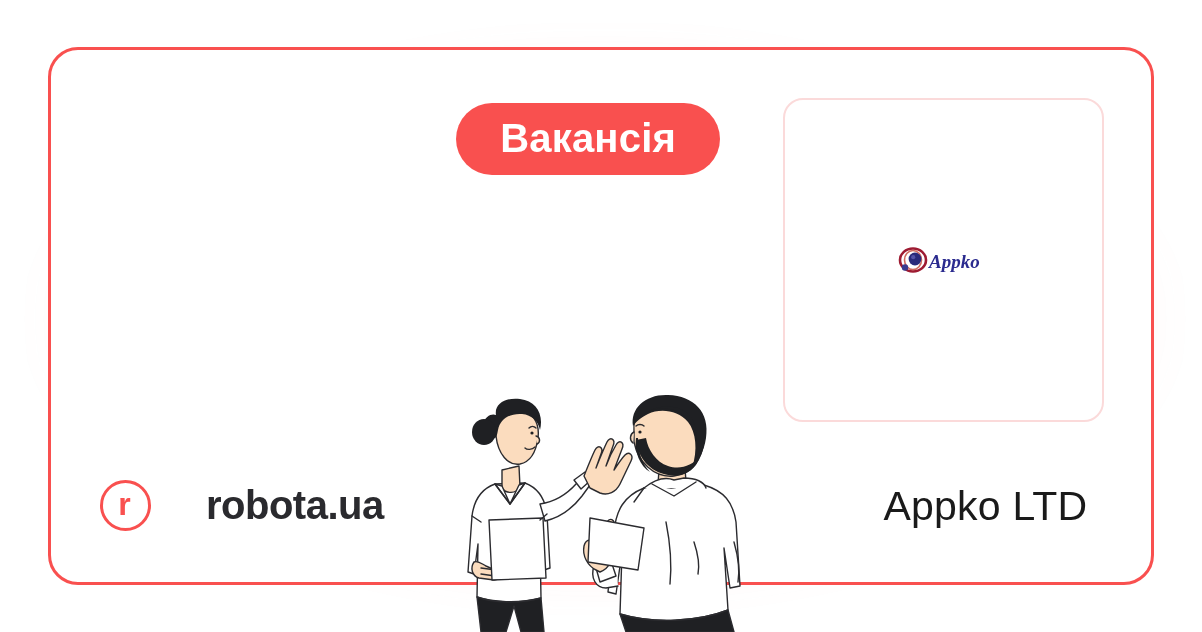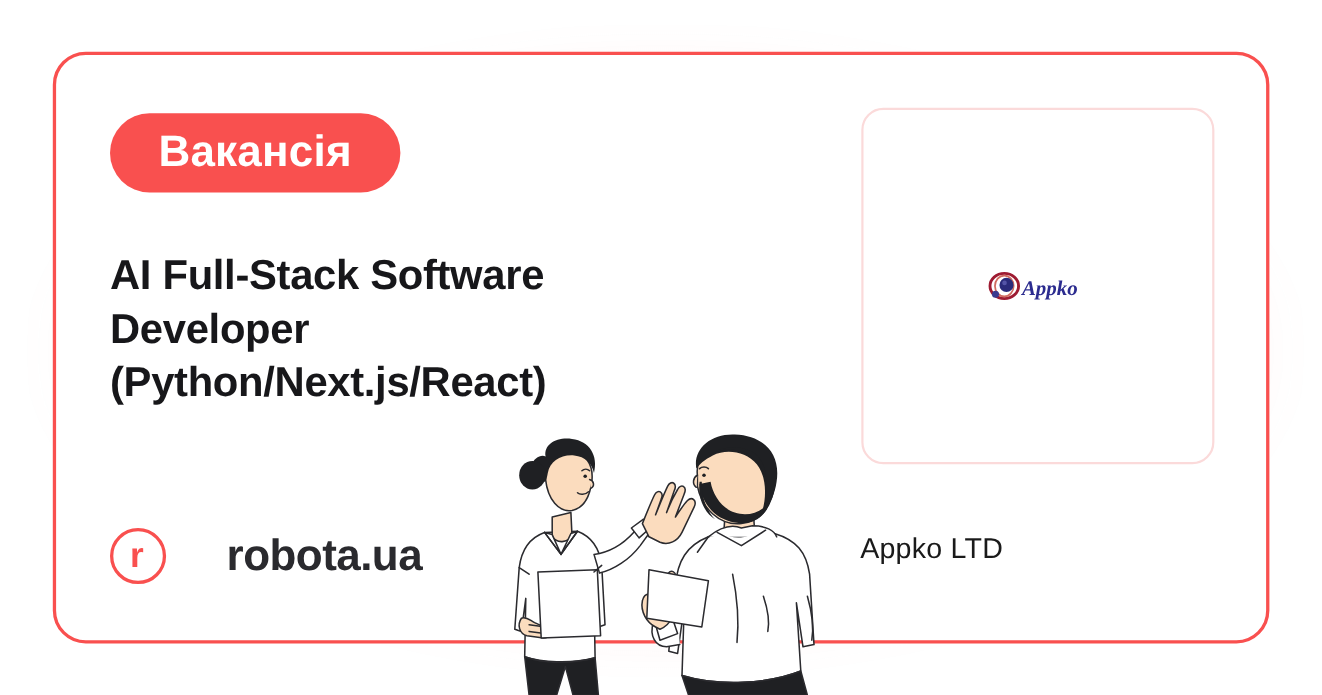--- a/index.html
+++ b/index.html
@@ -41,20 +41,21 @@
     border-radius: 30px;
     background: #ffffff;
     box-sizing: border-box;
   }
   
   .left-col {
     position: absolute;
     left: 100px;
     top: 103px;
     width: 620px;
+    text-align: right;
   }
   .badge {
     display: inline-block;
     background: #F9504F;
     color: #ffffff;
     font-size: 40px;
     font-weight: bold;
     letter-spacing: 0.2px;
     padding: 15px 44px 17px 44px;
     border-radius: 40px;
@@ -121,25 +122,25 @@
     justify-content: center;
   }
   .company-logo {
     width: 96px;
     height: 34px;
     position: relative;
     filter: blur(0.35px);
   }
   .company-name {
     position: absolute;
-    left: 782px;
+    left: 825px;
     top: 483px;
     width: 321px;
-    text-align: left;
-    font-size: 26px;
+    text-align: center;
+    font-size: 41px;
     color: #1A1A1A;
     font-weight: 300;
     letter-spacing: 0.2px;
   }
   
   .illustration {
     position: absolute;
     left: 448px;
     top: 392px;
     width: 300px;
@@ -152,25 +153,20 @@
 <body>
 
 <div class="page">
 
   <div class="glow"></div>
 
   <div class="card"></div>
 
   <div class="left-col">
     <div class="badge">Вакансія</div>
-    <div class="job-title">
-      <div>AI Full-Stack Software</div>
-      <div>Developer</div>
-      <div>(Python/Next.js/React)</div>
-    </div>
   </div>
 
   <div class="robota-logo">
     <div class="robota-mark">
       <span>r</span>
     </div>
     <div class="robota-word">robota.ua</div>
   </div>
 
   <div class="logo-frame">

